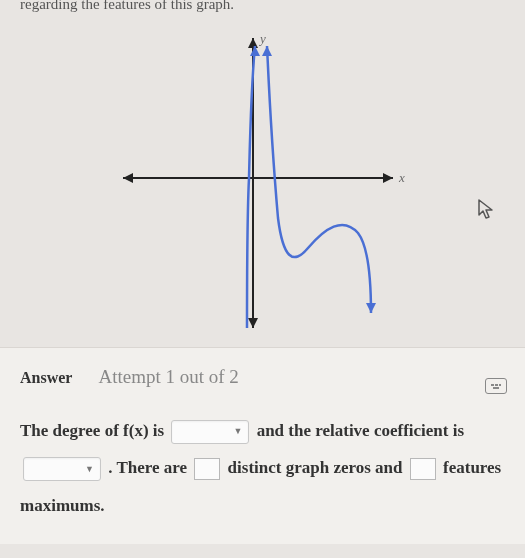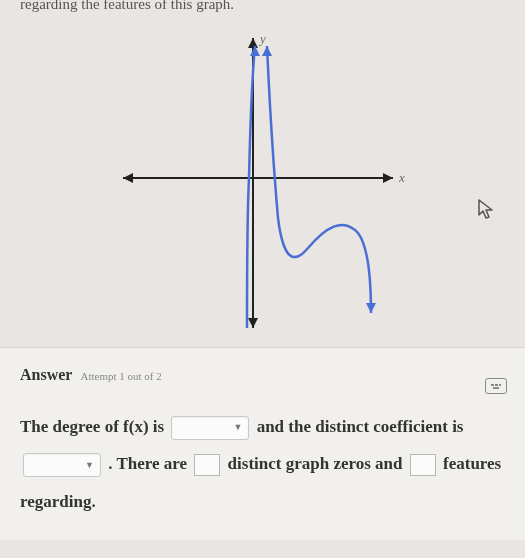--- a/index.html
+++ b/index.html
@@ -40,30 +40,30 @@
   }
   .answer-section {
     background: #f2f0ed;
     margin: 4px 0 0 0;
     padding: 18px 20px 20px 20px;
     border-top: 1px solid #dad6d2;
   }
   .answer-header {
     display: flex;
     align-items: baseline;
-    gap: 8px;
+    gap: 26px;
     margin-bottom: 24px;
   }
   .answer-title {
     font-weight: bold;
     font-size: 16px;
     color: #333;
   }
   .attempt {
-    font-size: 11px;
+    font-size: 19px;
     color: #888;
   }
   .sentence {
     font-size: 17px;
     line-height: 2.2;
     color: #333;
     font-weight: bold;
   }
   .dropdown {
     display: inline-flex;
@@ -169,26 +169,26 @@
   <div class="answer-header">
     <span class="answer-title">Answer</span>
     <span class="attempt">Attempt 1 out of 2</span>
   </div>
 
   <div class="sentence">
     <span>The degree of f(x) is</span>
     <span class="dropdown dropdown-small">
       <span class="chevron">▼</span>
     </span>
-    <span>and the distinct coefficient is</span>
+    <span>and the relative coefficient is</span>
     <br>
     <span class="dropdown dropdown-small">
       <span class="chevron">▼</span>
     </span>
     <span>. There are</span>
     <span class="numbox"></span>
     <span>distinct graph zeros and</span>
     <span class="numbox"></span>
     <span>features</span>
     <br>
-    <span>regarding.</span>
+    <span>maximums.</span>
   </div>
 </div>
 
 </body></html>

